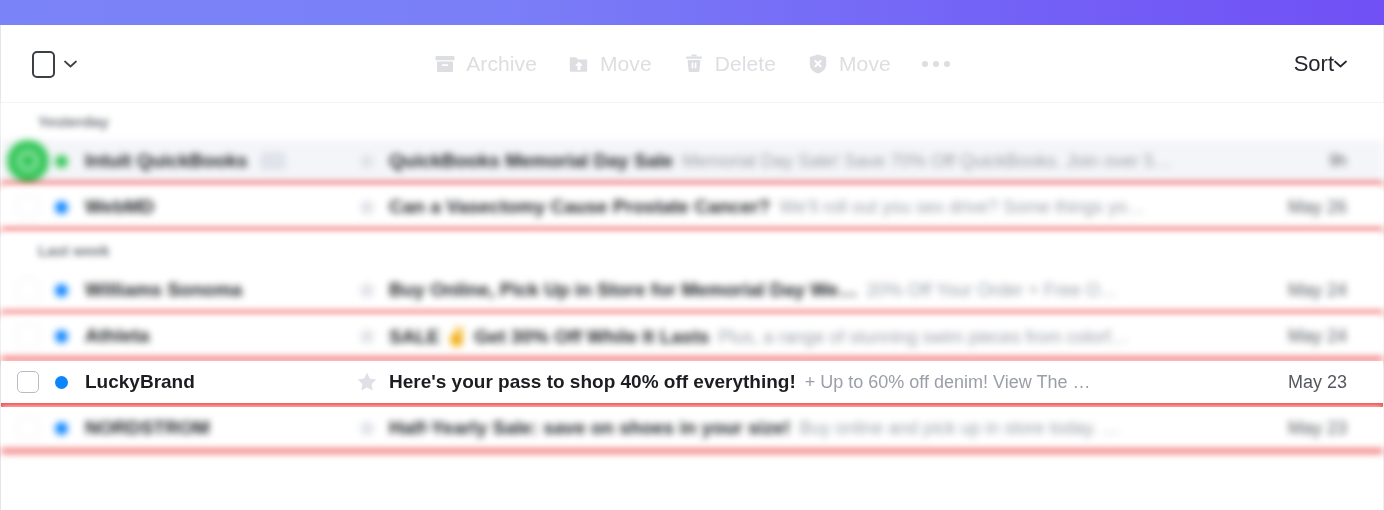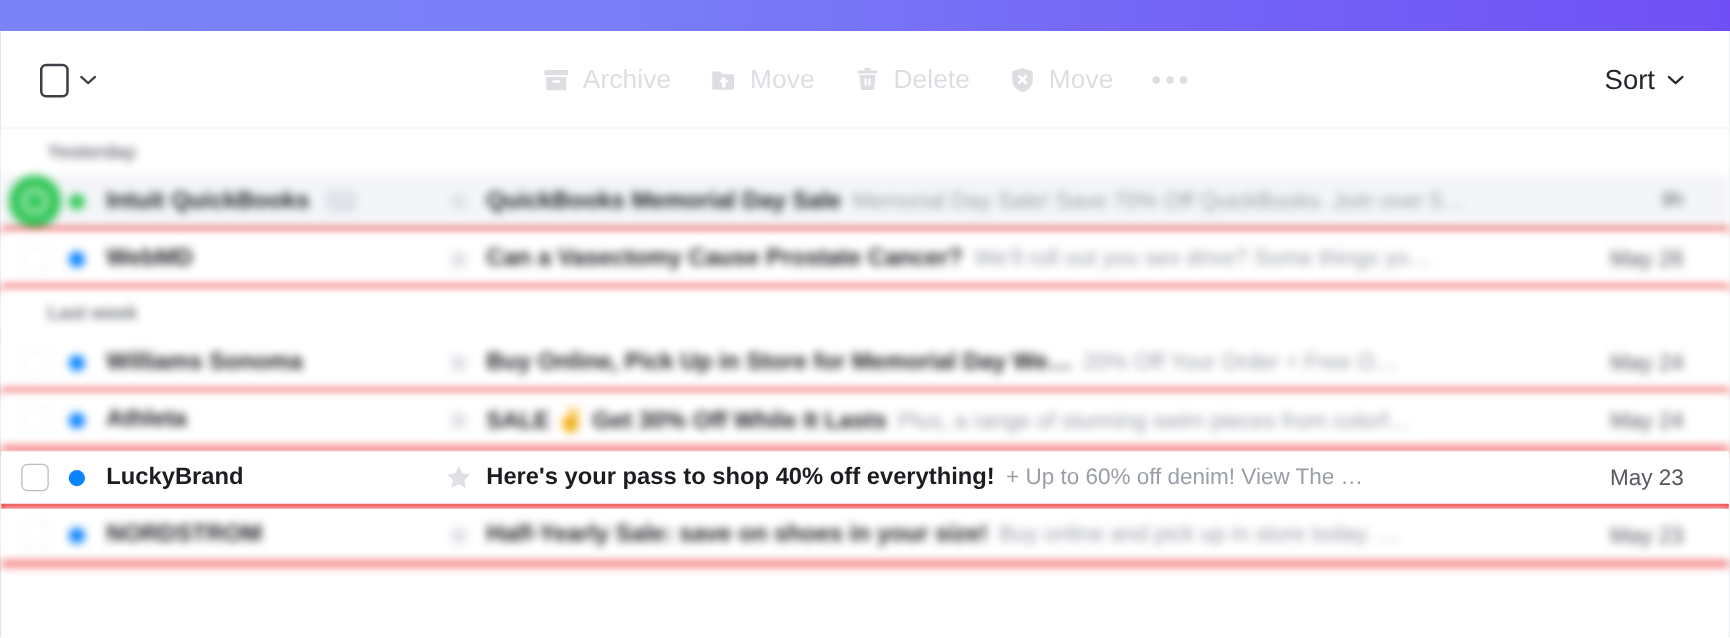--- a/index.html
+++ b/index.html
@@ -101,21 +101,20 @@
     background: #dcdee2;
   }
 
   #sort-control {
     position: absolute;
     right: 36px;
     top: 0;
     height: 78px;
     display: flex;
     align-items: center;
-    gap: 10px;
     color: #24262b;
     font-size: 22px;
   }
 
   
   #message-list {
     position: relative;
   }
   .section-header {
     height: 37px;

